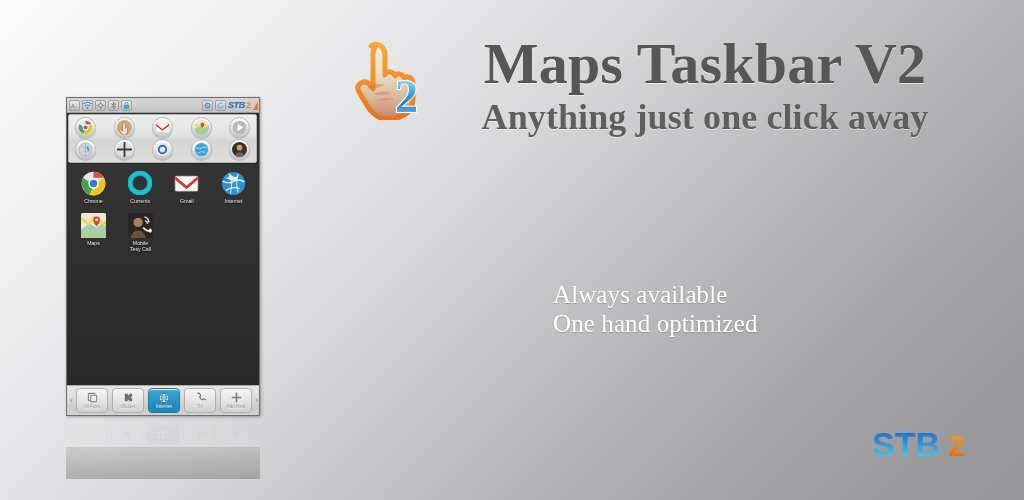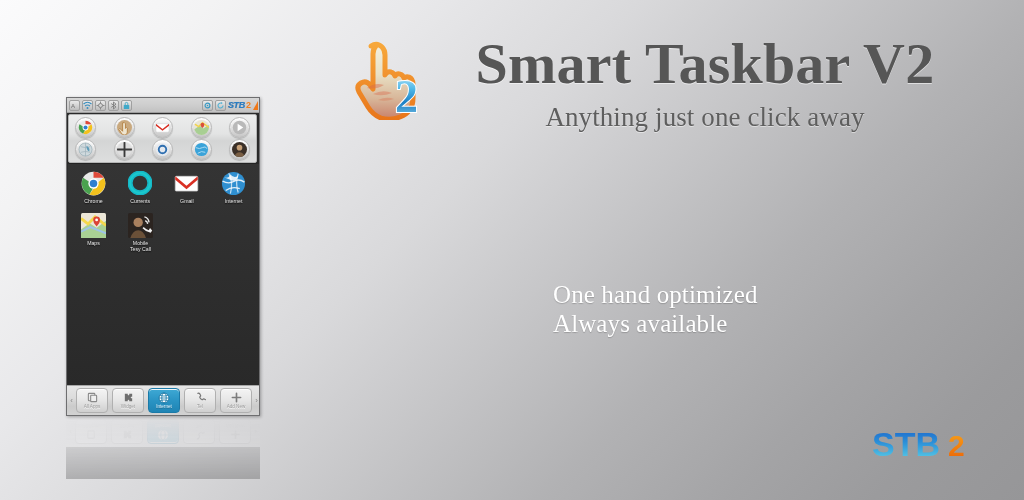--- a/index.html
+++ b/index.html
@@ -64,24 +64,24 @@
     font-weight: bold;
     color: #565656;
     letter-spacing: 0.2px;
     line-height: 1.05;
     text-shadow: 0 1px 0 rgba(255,255,255,0.55);
     white-space: nowrap;
   }
 
   .app-tagline {
     font-family: "Liberation Serif", "DejaVu Serif", serif;
-    font-size: 27px;
-    font-weight: normal;
+    font-size: 36px;
+    font-weight: bold;
     color: #5e5e5e;
-    margin-top: 7px;
+    margin-top: 1px;
     letter-spacing: 0.1px;
     text-shadow: 0 1px 0 rgba(255,255,255,0.45);
     white-space: nowrap;
   }
 
   
   .features {
     position: absolute;
     left: 553px;
     top: 281px;
@@ -355,28 +355,28 @@
           <path d="M28 10 q6 -4 11 1 q3 3 3 8 l0 20 q2 -4 6 -3 q3 1 4 4 q2 -3 5 -2 q3 1 4 4 q2 -2 5 -1 q4 2 4 7 l0 14 q0 14 -13 19 q-10 4 -19 1 q-8 -3 -13 -11 l-9 -15 q-3 -6 2 -9 q5 -3 9 2 l3 4 l0 -35 q0 -5 3 -8 z" fill="url(#handFill)" stroke="url(#handOutline)" stroke-width="5" stroke-linejoin="round"></path>
           <path d="M24 52 q8 -6 17 -3 q-8 5 -17 3 z" fill="#d96a4a" opacity="0.45"></path>
           <path d="M30 58 q10 -5 19 -1 q-10 4 -19 1 z" fill="#d96a4a" opacity="0.40"></path>
           <path d="M35 64 q9 -4 16 -1 q-8 3 -16 1 z" fill="#d96a4a" opacity="0.35"></path>
         </g>
         <text x="52" y="76" font-family="Liberation Serif, serif" font-size="46" font-weight="bold" fill="url(#twoFill)" stroke="#ffffff" stroke-width="2" paint-order="stroke">2</text>
       </svg>
     </div>
 
     <div class="title-block">
-      <div class="app-title">Smart Taskbar V2</div>
+      <div class="app-title">Maps Taskbar V2</div>
       <div class="app-tagline">Anything just one click away</div>
     </div>
   </div>
 
   <div class="features">
+    <div class="feature-line">Always available</div>
     <div class="feature-line">One hand optimized</div>
-    <div class="feature-line">Always available</div>
   </div>
 
   <div class="footer-logo">
     <svg width="120" height="40" viewBox="0 0 120 40">
       <defs>
         <linearGradient id="stbGrad" x1="0" y1="0" x2="0" y2="1">
           <stop offset="0%" stop-color="#1b5fc8"></stop>
           <stop offset="45%" stop-color="#2b8fd8"></stop>
           <stop offset="100%" stop-color="#63d6e8"></stop>
         </linearGradient>

